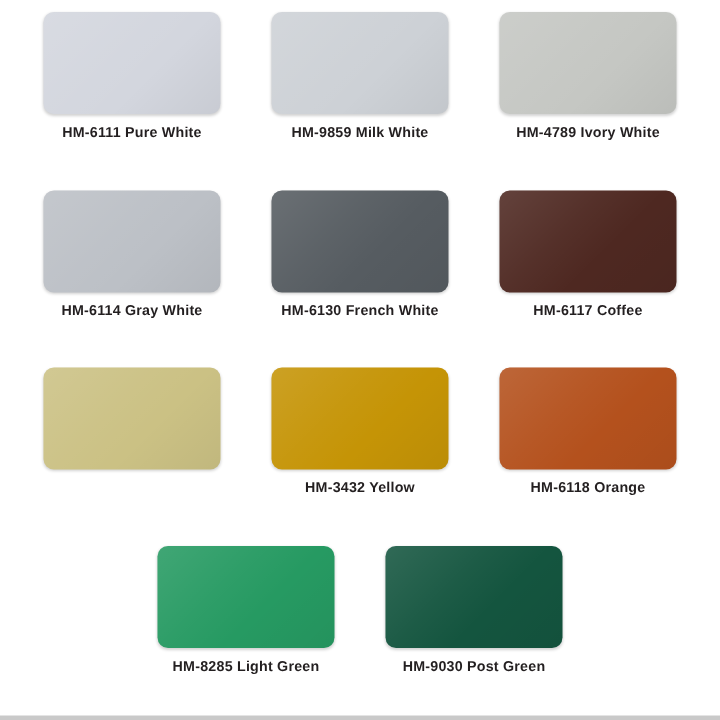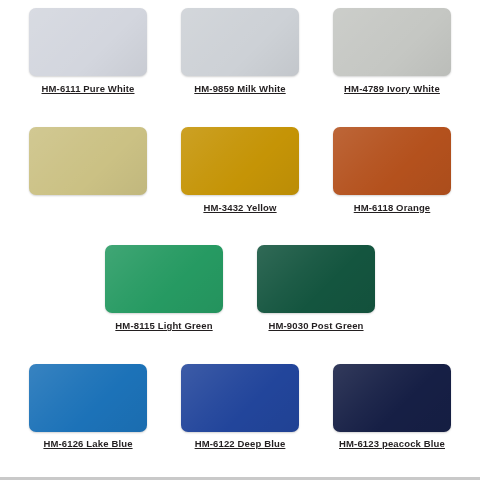--- a/index.html
+++ b/index.html
@@ -65,21 +65,20 @@
   }
   .swatch-label {
     margin-top: 7px;
     font-size: 9.5px;
     font-weight: bold;
     color: #231f20;
     letter-spacing: 0.15px;
     text-align: center;
     white-space: nowrap;
     line-height: 11px;
-    text-decoration: underline;
   }
   .row-last .swatch-label {
     margin-top: 6px;
   }
   .baseline-rule {
     position: absolute;
     left: 0;
     bottom: 0;
     width: 480px;
     height: 3px;
@@ -99,55 +98,55 @@
     <div class="swatch-cell">
       <div class="swatch-chip" style="background-color: rgb(205, 209, 214);"></div>
       <div class="swatch-label">HM-9859 Milk White</div>
     </div>
     <div class="swatch-cell">
       <div class="swatch-chip" style="background-color: rgb(197, 199, 195);"></div>
       <div class="swatch-label">HM-4789 Ivory White</div>
     </div>
   </div>
 
+  <div class="swatch-row">
+    <div class="swatch-cell">
+      <div class="swatch-chip" style="background-color: rgb(188, 192, 198);"></div>
+      <div class="swatch-label">HM-6114 Gray White</div>
+    </div>
+    <div class="swatch-cell">
+      <div class="swatch-chip" style="background-color: rgb(86, 92, 97);"></div>
+      <div class="swatch-label">HM-6130 French White</div>
+    </div>
+    <div class="swatch-cell">
+      <div class="swatch-chip" style="background-color: rgb(78, 40, 33);"></div>
+      <div class="swatch-label">HM-6117 Coffee</div>
+    </div>
+  </div>
 
   <div class="swatch-row">
     <div class="swatch-cell">
       <div class="swatch-chip" style="background-color: rgb(203, 193, 132);"></div>
     </div>
     <div class="swatch-cell">
       <div class="swatch-chip" style="background-color: rgb(197, 148, 6);"></div>
       <div class="swatch-label">HM-3432 Yellow</div>
     </div>
     <div class="swatch-cell">
       <div class="swatch-chip" style="background-color: rgb(180, 81, 29);"></div>
       <div class="swatch-label">HM-6118 Orange</div>
     </div>
   </div>
 
   <div class="swatch-row">
     <div class="swatch-cell">
       <div class="swatch-chip" style="background-color: rgb(38, 154, 98);"></div>
-      <div class="swatch-label">HM-8115 Light Green</div>
+      <div class="swatch-label">HM-8285 Light Green</div>
     </div>
     <div class="swatch-cell">
       <div class="swatch-chip" style="background-color: rgb(20, 85, 63);"></div>
       <div class="swatch-label">HM-9030 Post Green</div>
     </div>
   </div>
 
-  <div class="swatch-row row-last">
-    <div class="swatch-cell">
-      <div class="swatch-chip" style="background-color: rgb(28, 114, 184);"></div>
-      <div class="swatch-label">HM-6126 Lake Blue</div>
-    </div>
-    <div class="swatch-cell">
-      <div class="swatch-chip" style="background-color: rgb(34, 69, 155);"></div>
-      <div class="swatch-label">HM-6122 Deep Blue</div>
-    </div>
-    <div class="swatch-cell">
-      <div class="swatch-chip" style="background-color: rgb(22, 31, 69);"></div>
-      <div class="swatch-label">HM-6123 peacock Blue</div>
-    </div>
-  </div>
 
   <div class="baseline-rule"></div>
 </div>
 
 </body></html>

